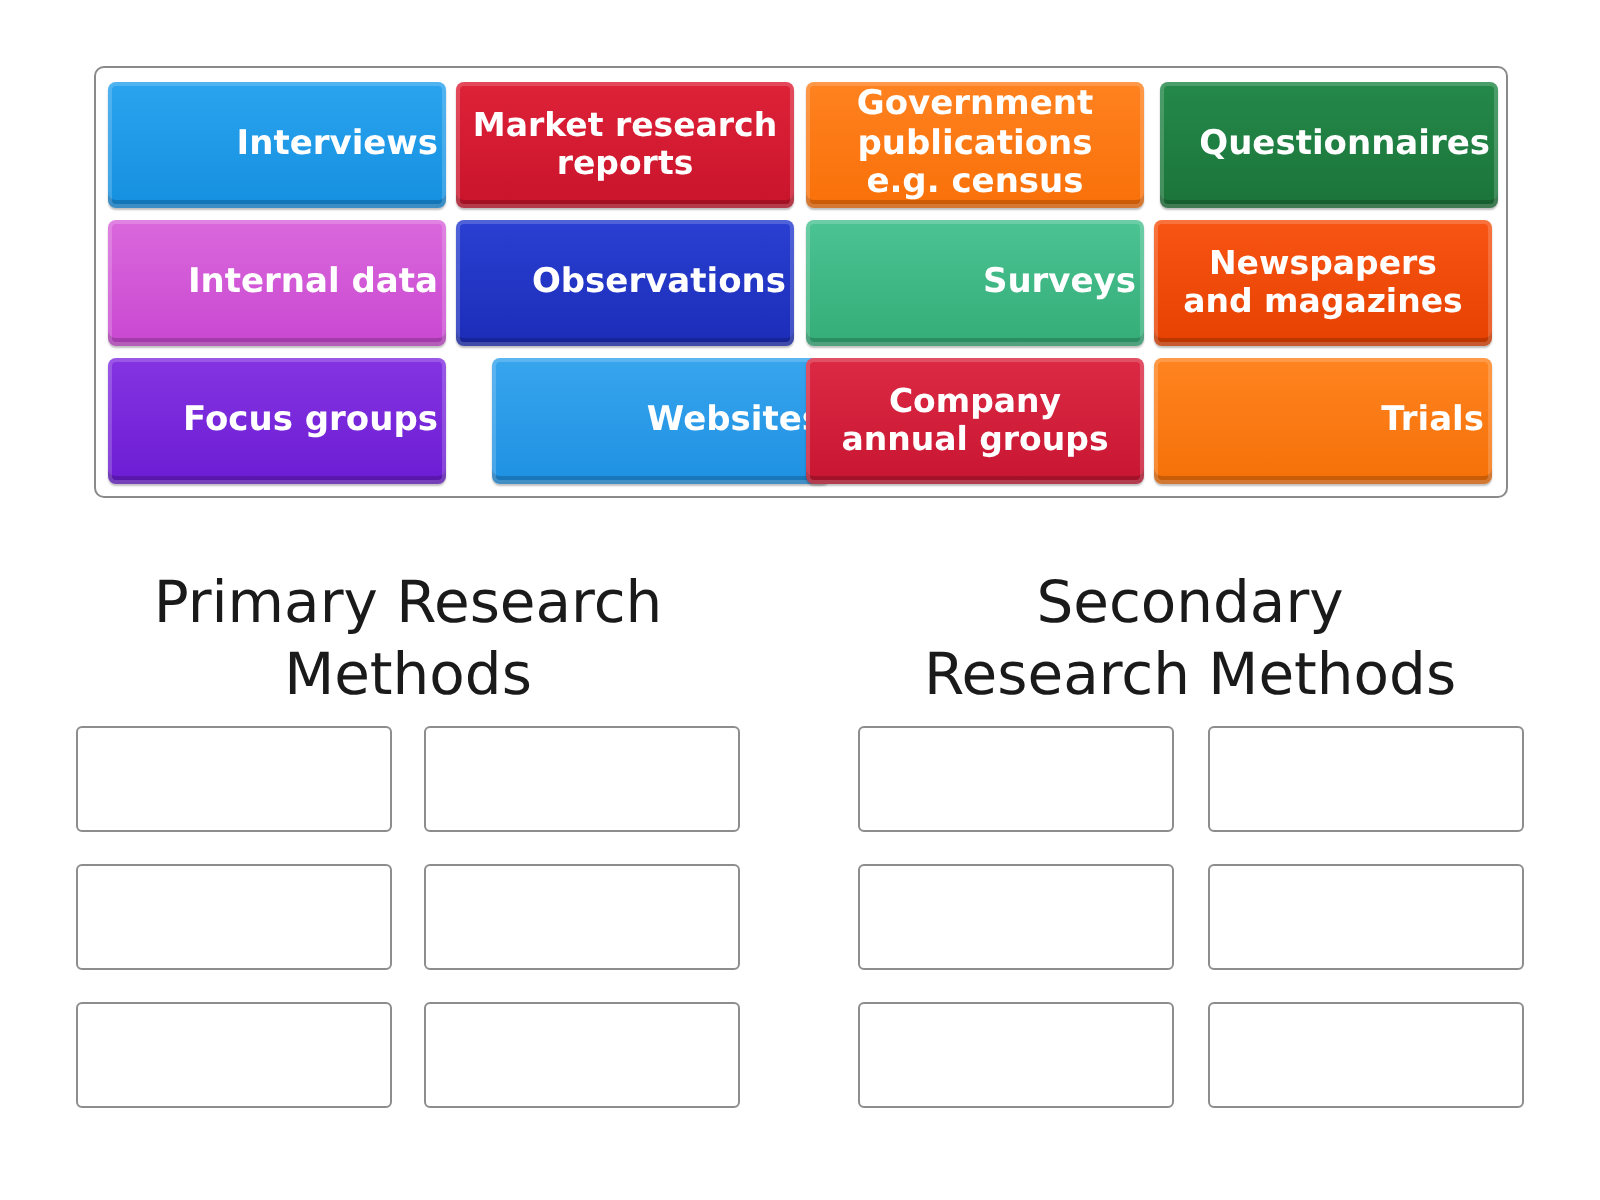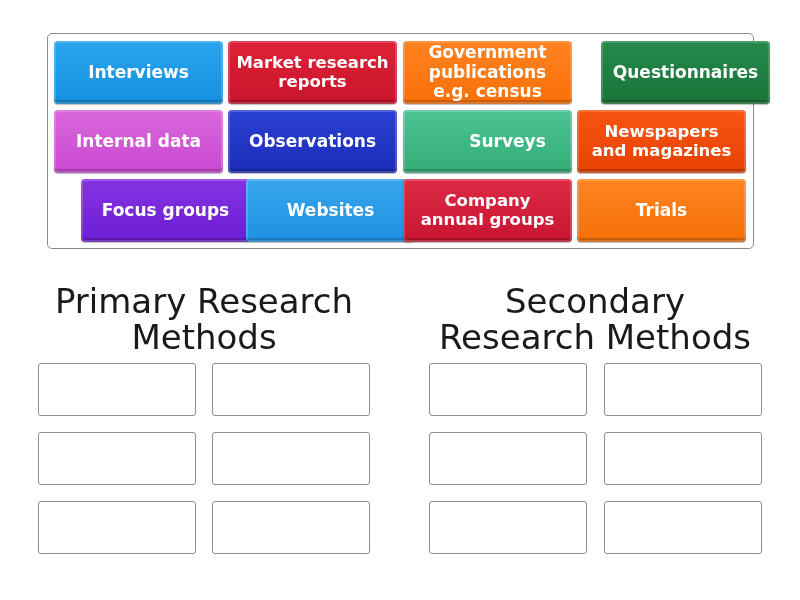--- a/index.html
+++ b/index.html
@@ -12,28 +12,28 @@
   }
   .tile {
     position: absolute; width: 169px; height: 63px; border-radius: 4px;
     display: flex; align-items: center; justify-content: center; text-align: center;
     color: #fff; font-weight: bold; cursor: grab;
     box-shadow: inset 0 0 0 2px rgba(255,255,255,0.18), inset 0 -4px 0 rgba(0,0,0,0.18), 0 1px 1px rgba(0,0,0,0.25);
     line-height: 1.12;
     padding: 0 4px;
   }
   .tile span { display: block; white-space: pre-line; }
-  .fs-lg { font-size: 17px; }
+  .fs-lg { font-size: 17px; justify-content: flex-end; }
   .fs-md { font-size: 16.5px; align-items: center; }
   .fs-sm { font-size: 17px; line-height: 1.15; }
 
   .group-title {
     position: absolute; text-align: center; color: #1a1a1a;
     font-family: "DejaVu Sans", "Liberation Sans", sans-serif;
-    font-size: 34px; line-height: 36px; font-weight: normal; white-space: pre-line;
+    font-size: 29px; line-height: 36px; font-weight: normal; white-space: pre-line;
   }
   .drop {
     position: absolute; width: 158px; height: 53px; border: 1px solid #8d8d8d; border-radius: 3px; background: #fff;
   }
 </style>
 </head>
 <body>
 
 <div class="tile-pool"></div>
 
@@ -42,39 +42,39 @@
   </div>
 <div class="tile fs-md" style="left:228px;top:41px;background:linear-gradient(#de2238,#c9142b);">
     <span>Market research
 reports</span>
   </div>
 <div class="tile fs-sm" style="left:403px;top:41px;background:linear-gradient(#ff8220,#f97009);">
     <span>Government
 publications
 e.g. census</span>
   </div>
-<div class="tile fs-lg" style="left:601px;top:41px;background:linear-gradient(#24894a,#1b7439);">
+<div class="tile fs-lg" style="left:580px;top:41px;background:linear-gradient(#24894a,#1b7439);">
     <span>Questionnaires</span>
   </div>
 
 <div class="tile fs-lg" style="left:54px;top:110px;background:linear-gradient(#da68dc,#c948d1);">
     <span>Internal data</span>
   </div>
 <div class="tile fs-lg" style="left:228px;top:110px;background:linear-gradient(#2a40d2,#1b2cb8);">
     <span>Observations</span>
   </div>
 <div class="tile fs-lg" style="left:403px;top:110px;background:linear-gradient(#4cc393,#34ad78);padding-left:44px;">
     <span>Surveys</span>
   </div>
 <div class="tile fs-md" style="left:577px;top:110px;background:linear-gradient(#f85414,#e64100);">
     <span>Newspapers
 and magazines</span>
   </div>
 
-<div class="tile fs-lg" style="left:54px;top:179px;background:linear-gradient(#8534e2,#6c1cd3);margin-left:27px;">
+<div class="tile fs-lg" style="left:54px;top:179px;background:linear-gradient(#8534e2,#6c1cd3);">
     <span>Focus groups</span>
   </div>
 <div class="tile fs-lg" style="left:246px;top:179px;background:linear-gradient(#38a5ee,#1e91e2);">
     <span>Websites</span>
   </div>
 <div class="tile fs-md" style="left:403px;top:179px;background:linear-gradient(#dc2a45,#c81632);">
     <span>Company
 annual groups</span>
   </div>
 <div class="tile fs-lg" style="left:577px;top:179px;background:linear-gradient(#ff8420,#f57008);">

